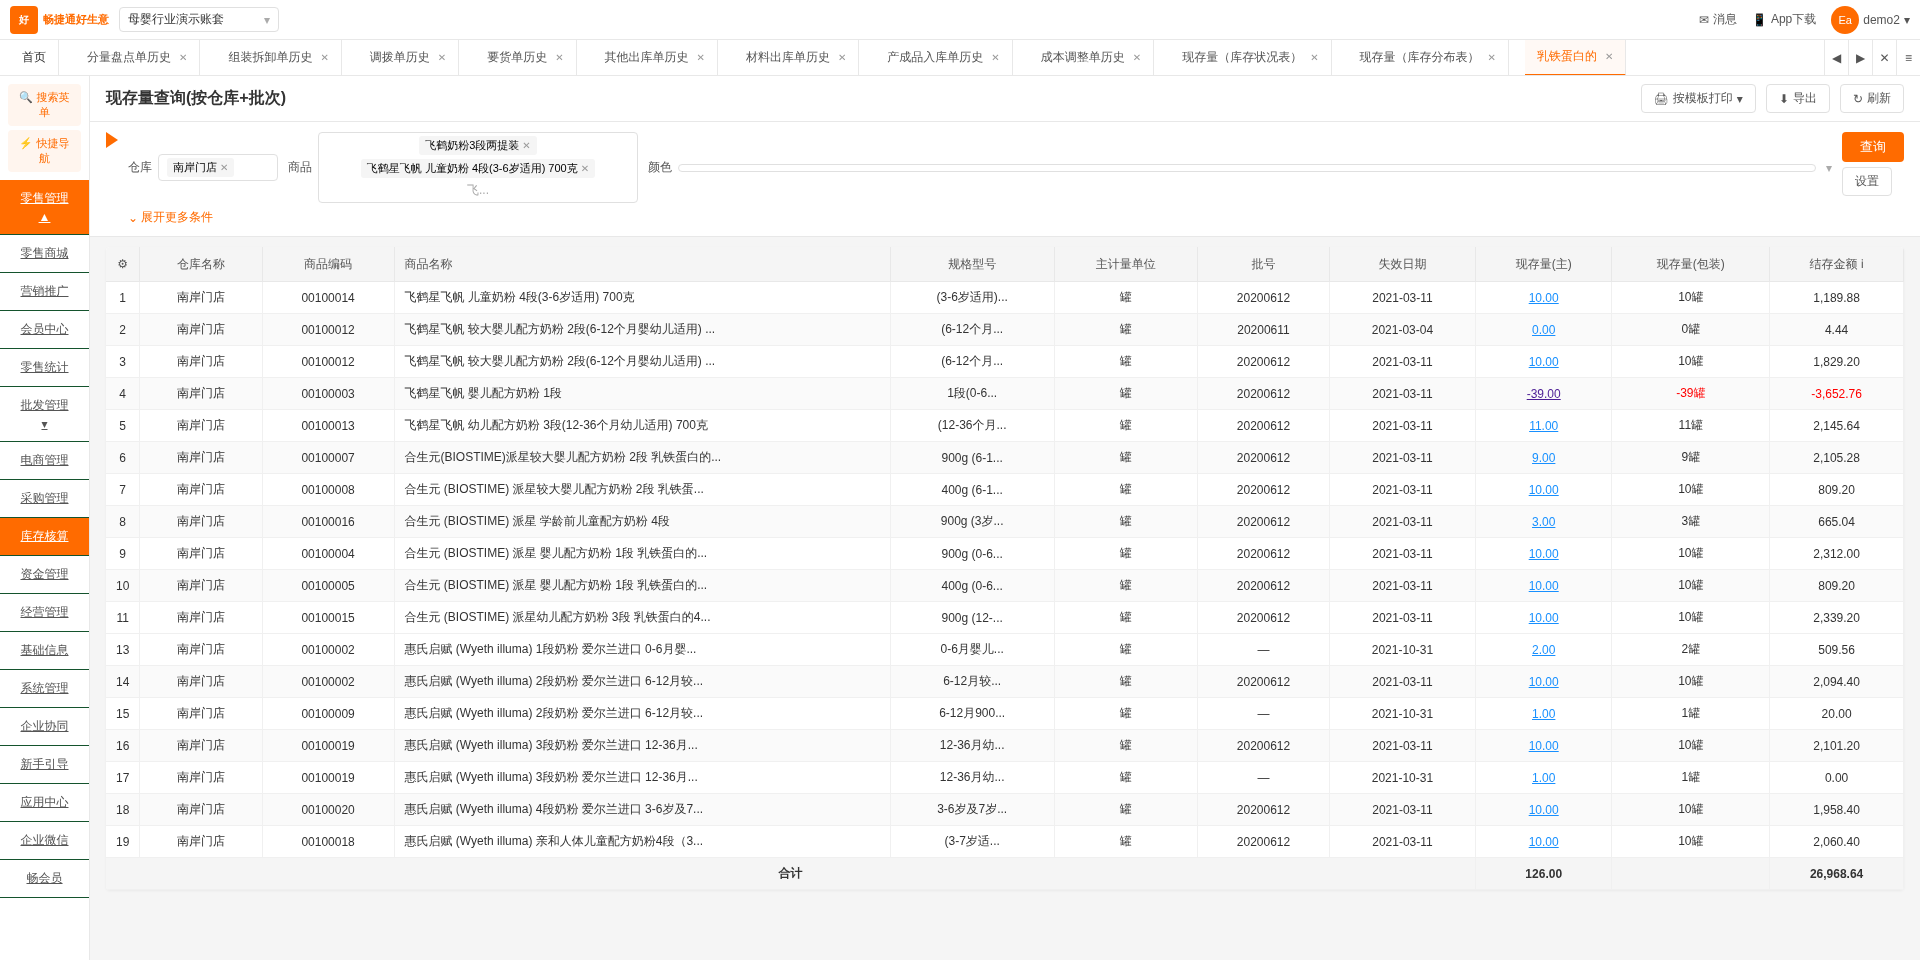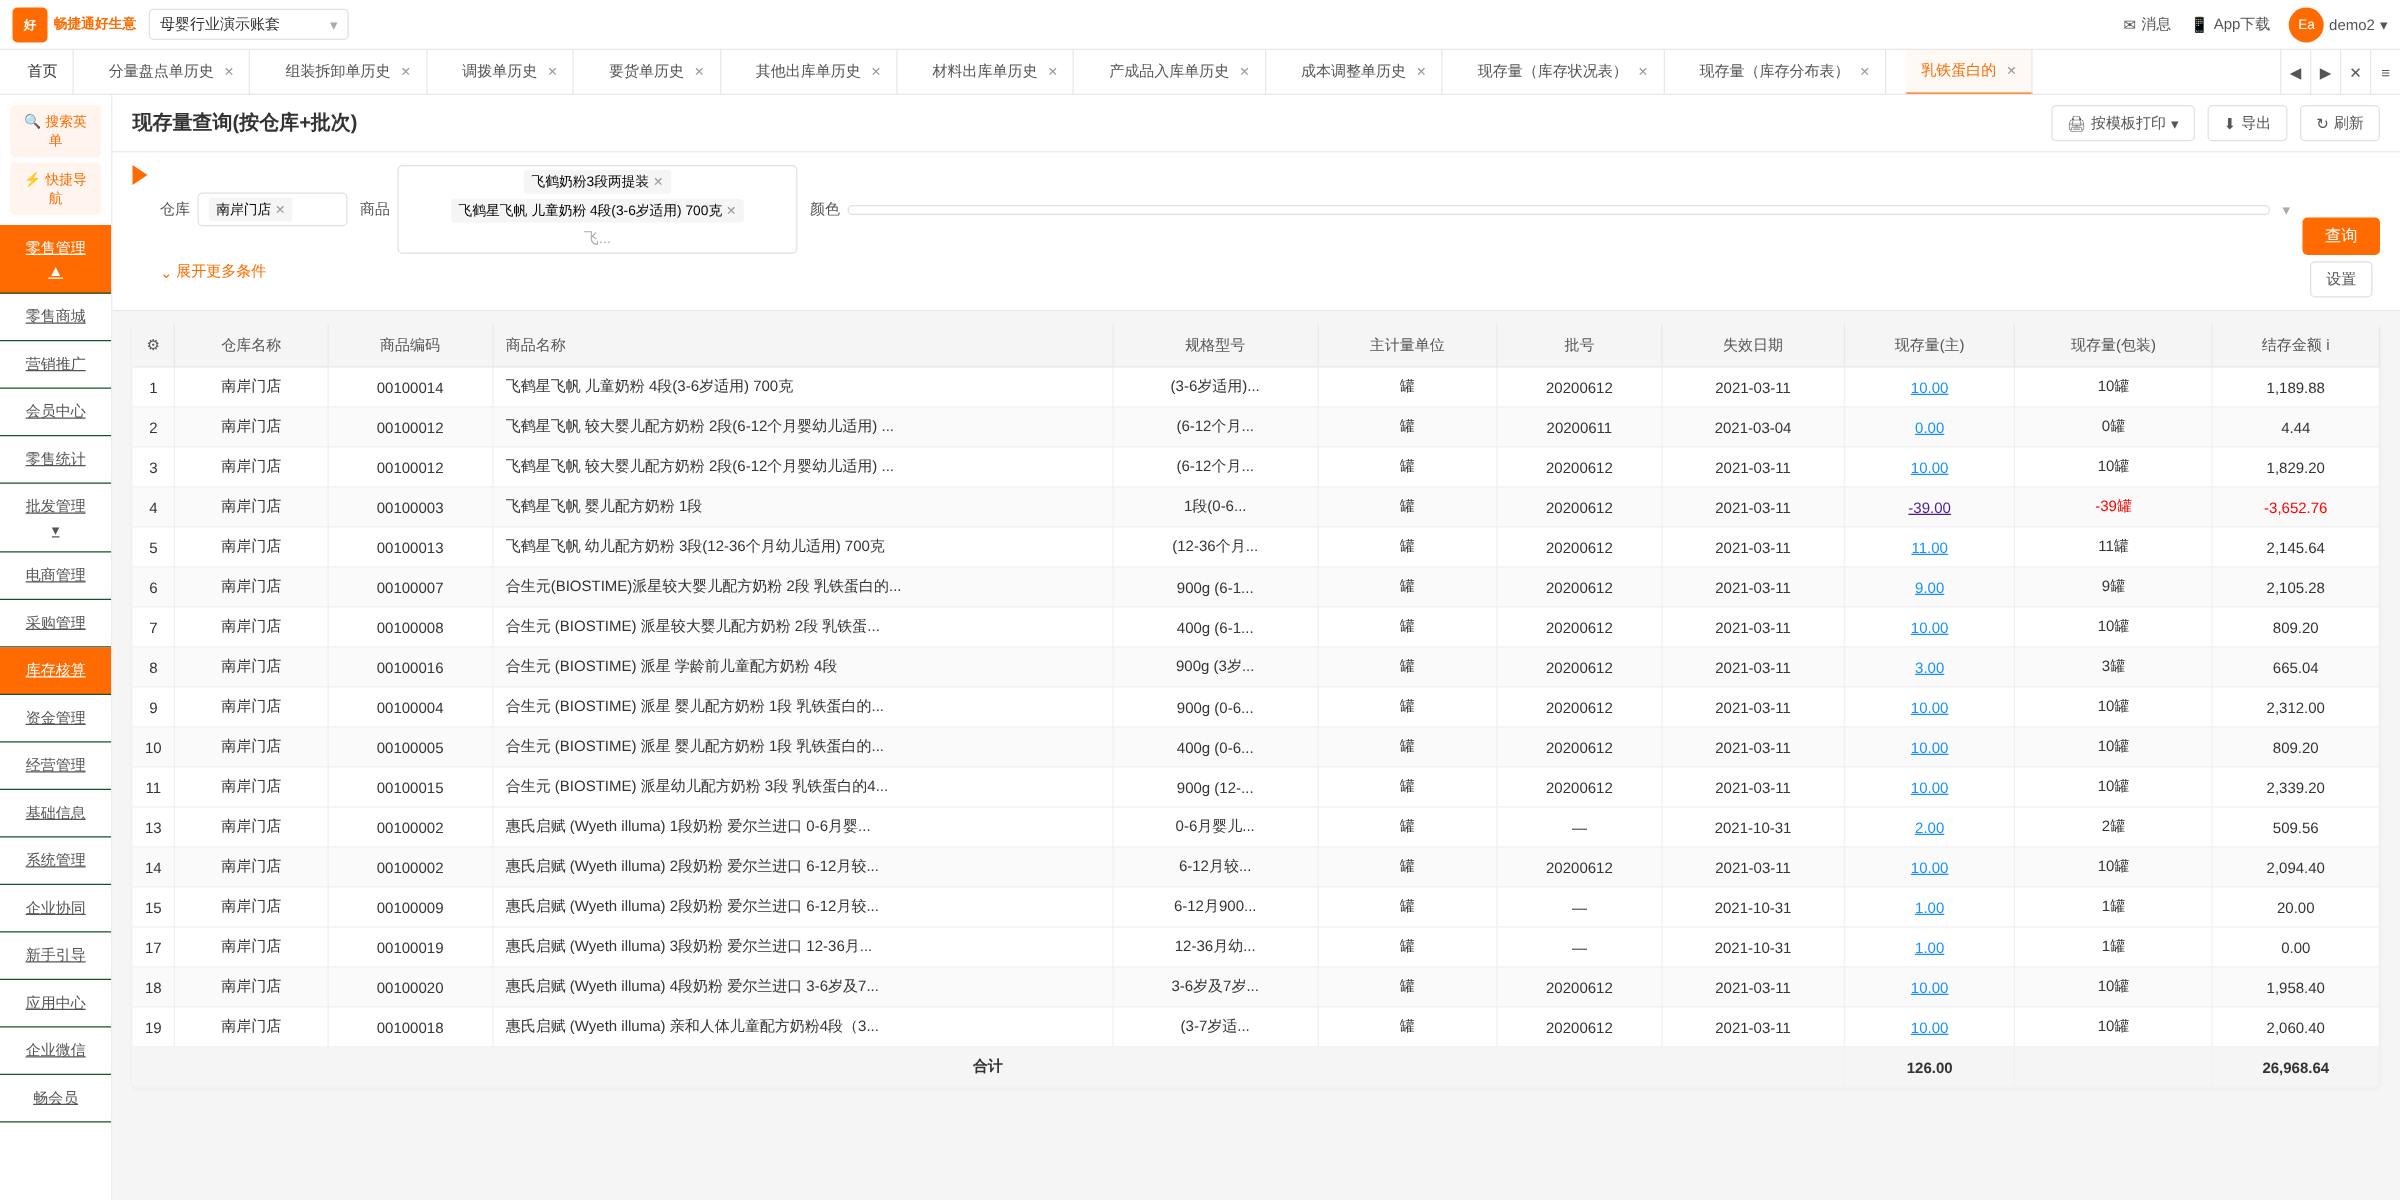--- a/index.html
+++ b/index.html
@@ -89,21 +89,21 @@
     }
     .data-table .num-link { color: #1890ff; text-decoration: underline; cursor: pointer; }
     .data-table .num-red { color: #4c1d95; text-decoration: underline; cursor: pointer; }
     .data-table .neg-red { color: #f00; }
     .data-table .footer-row td { background: #f5f5f5; font-weight: bold; }
     .query-btn { background: #ff6b00; color: #fff; border: none; padding: 6px 18px; border-radius: 4px; cursor: pointer; font-size: 13px; }
     .settings-btn { background: #fff; color: #555; border: 1px solid #e0e0e0; padding: 5px 12px; border-radius: 4px; cursor: pointer; font-size: 12px; }
 
     .filter-main { display: flex; align-items: flex-start; gap: 10px; }
     .filter-fields { flex: 1; }
-    .filter-btns { display: flex; flex-direction: column; gap: 5px; align-items: center; margin-top: 42px; }
+    .filter-btns { display: flex; flex-direction: column; gap: 5px; align-items: flex-start; }
 
     .triangle-right { width: 0; height: 0; border-top: 8px solid transparent; border-bottom: 8px solid transparent; border-left: 12px solid #ff6b00; cursor: pointer; }
   </style>
 </head>
 <body>
 
 <div class="top-bar">
   <div class="logo">
     <div class="logo-icon">好</div>
     <div class="logo-text">畅捷通好生意</div>
@@ -556,20 +556,35 @@
       <td>6-12月900...</td>
       <td>罐</td>
       <td>—</td>
       <td>2021-10-31</td>
       <td>
         <span class="num-link">1.00</span>
       </td>
       <td class="">1罐</td>
       <td class="">20.00</td>
     </tr>
+            <tr style="background: rgb(250, 250, 250);">
+      <td>16</td>
+      <td>南岸门店</td>
+      <td>00100019</td>
+      <td style="text-align:left; max-width:280px; overflow:hidden; text-overflow:ellipsis; white-space:nowrap;">惠氏启赋 (Wyeth illuma) 3段奶粉 爱尔兰进口 12-36月...</td>
+      <td>12-36月幼...</td>
+      <td>罐</td>
+      <td>20200612</td>
+      <td>2021-03-11</td>
+      <td>
+        <span class="num-link">10.00</span>
+      </td>
+      <td class="">10罐</td>
+      <td class="">2,101.20</td>
+    </tr>
             <tr style="background: rgb(255, 255, 255);">
       <td>17</td>
       <td>南岸门店</td>
       <td>00100019</td>
       <td style="text-align:left; max-width:280px; overflow:hidden; text-overflow:ellipsis; white-space:nowrap;">惠氏启赋 (Wyeth illuma) 3段奶粉 爱尔兰进口 12-36月...</td>
       <td>12-36月幼...</td>
       <td>罐</td>
       <td>—</td>
       <td>2021-10-31</td>
       <td>

